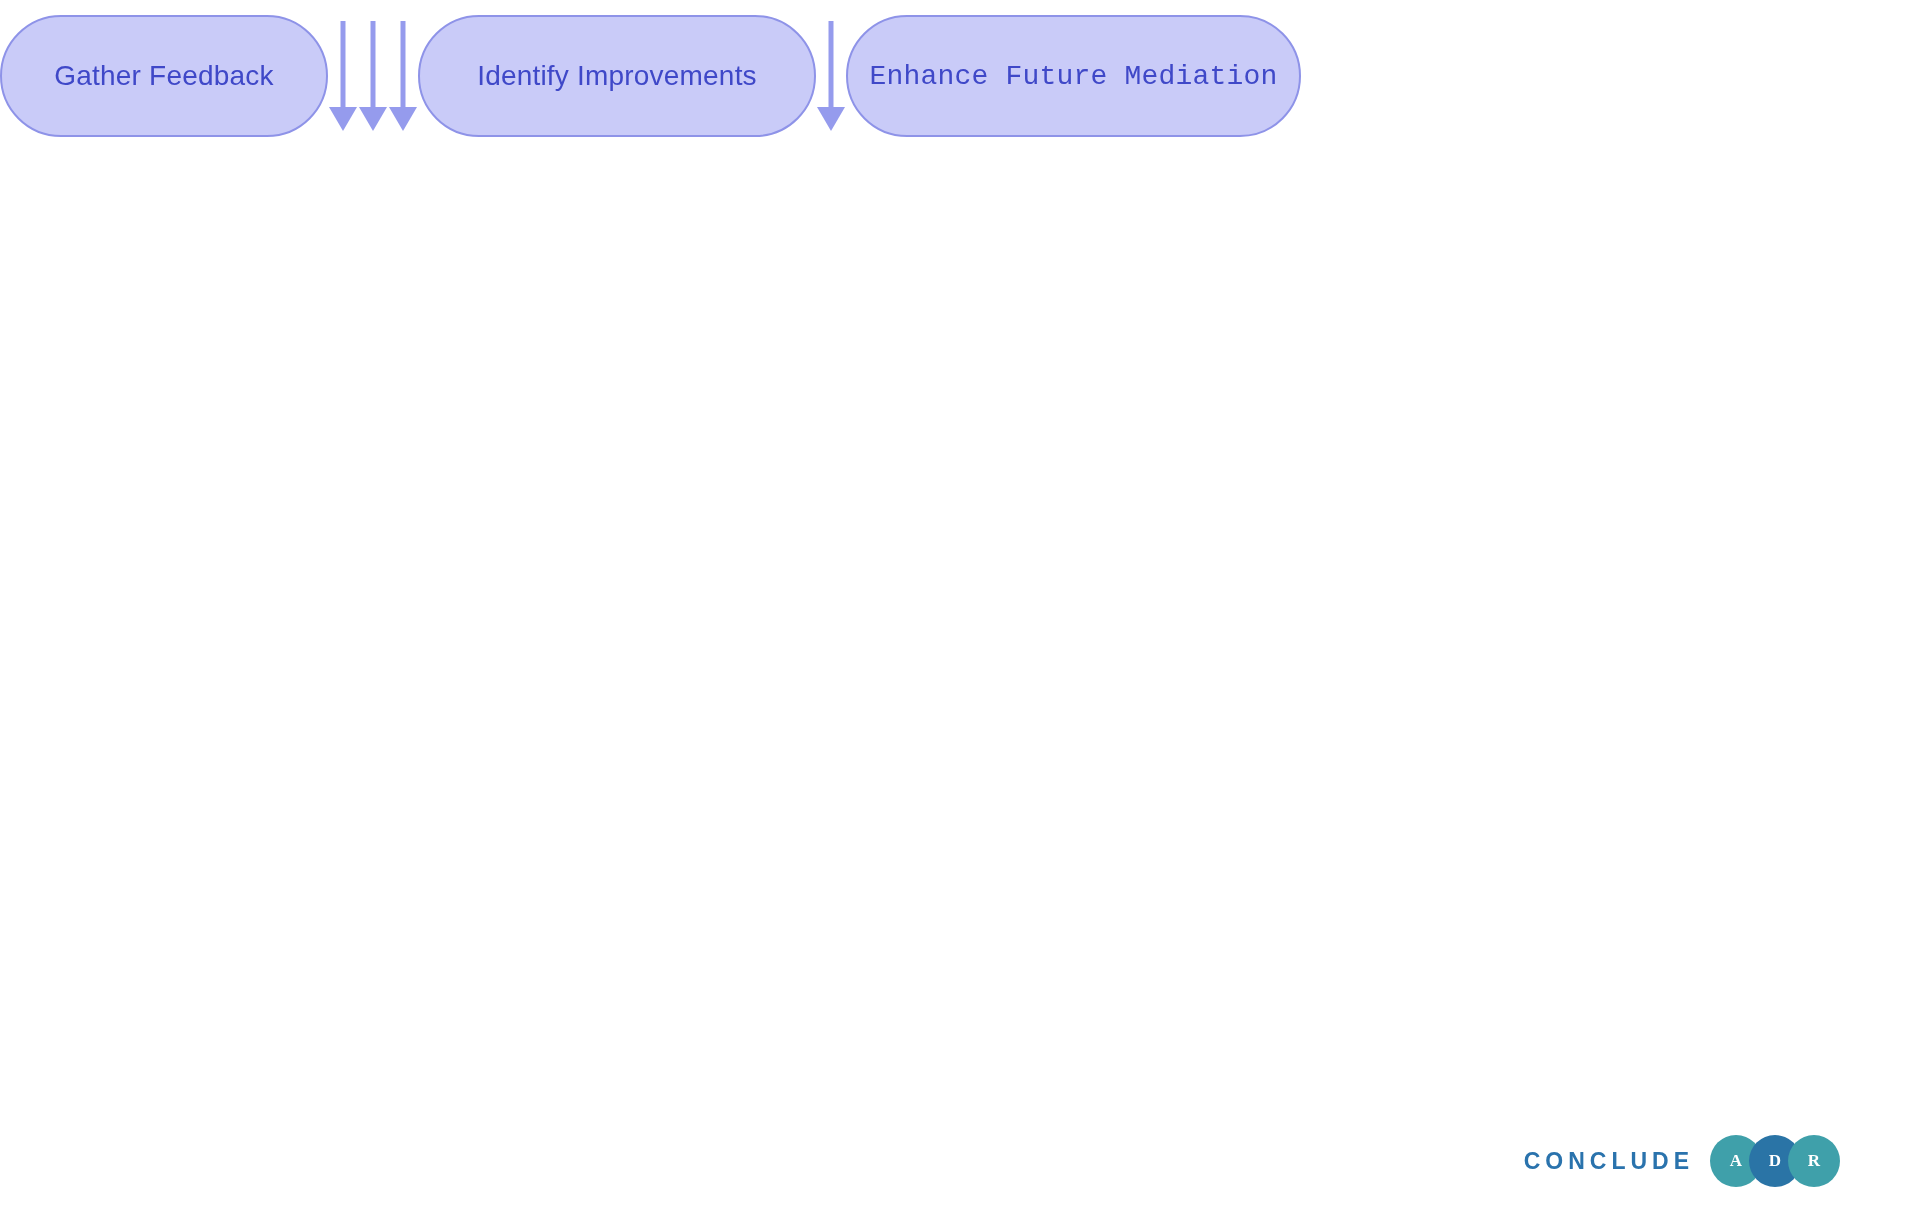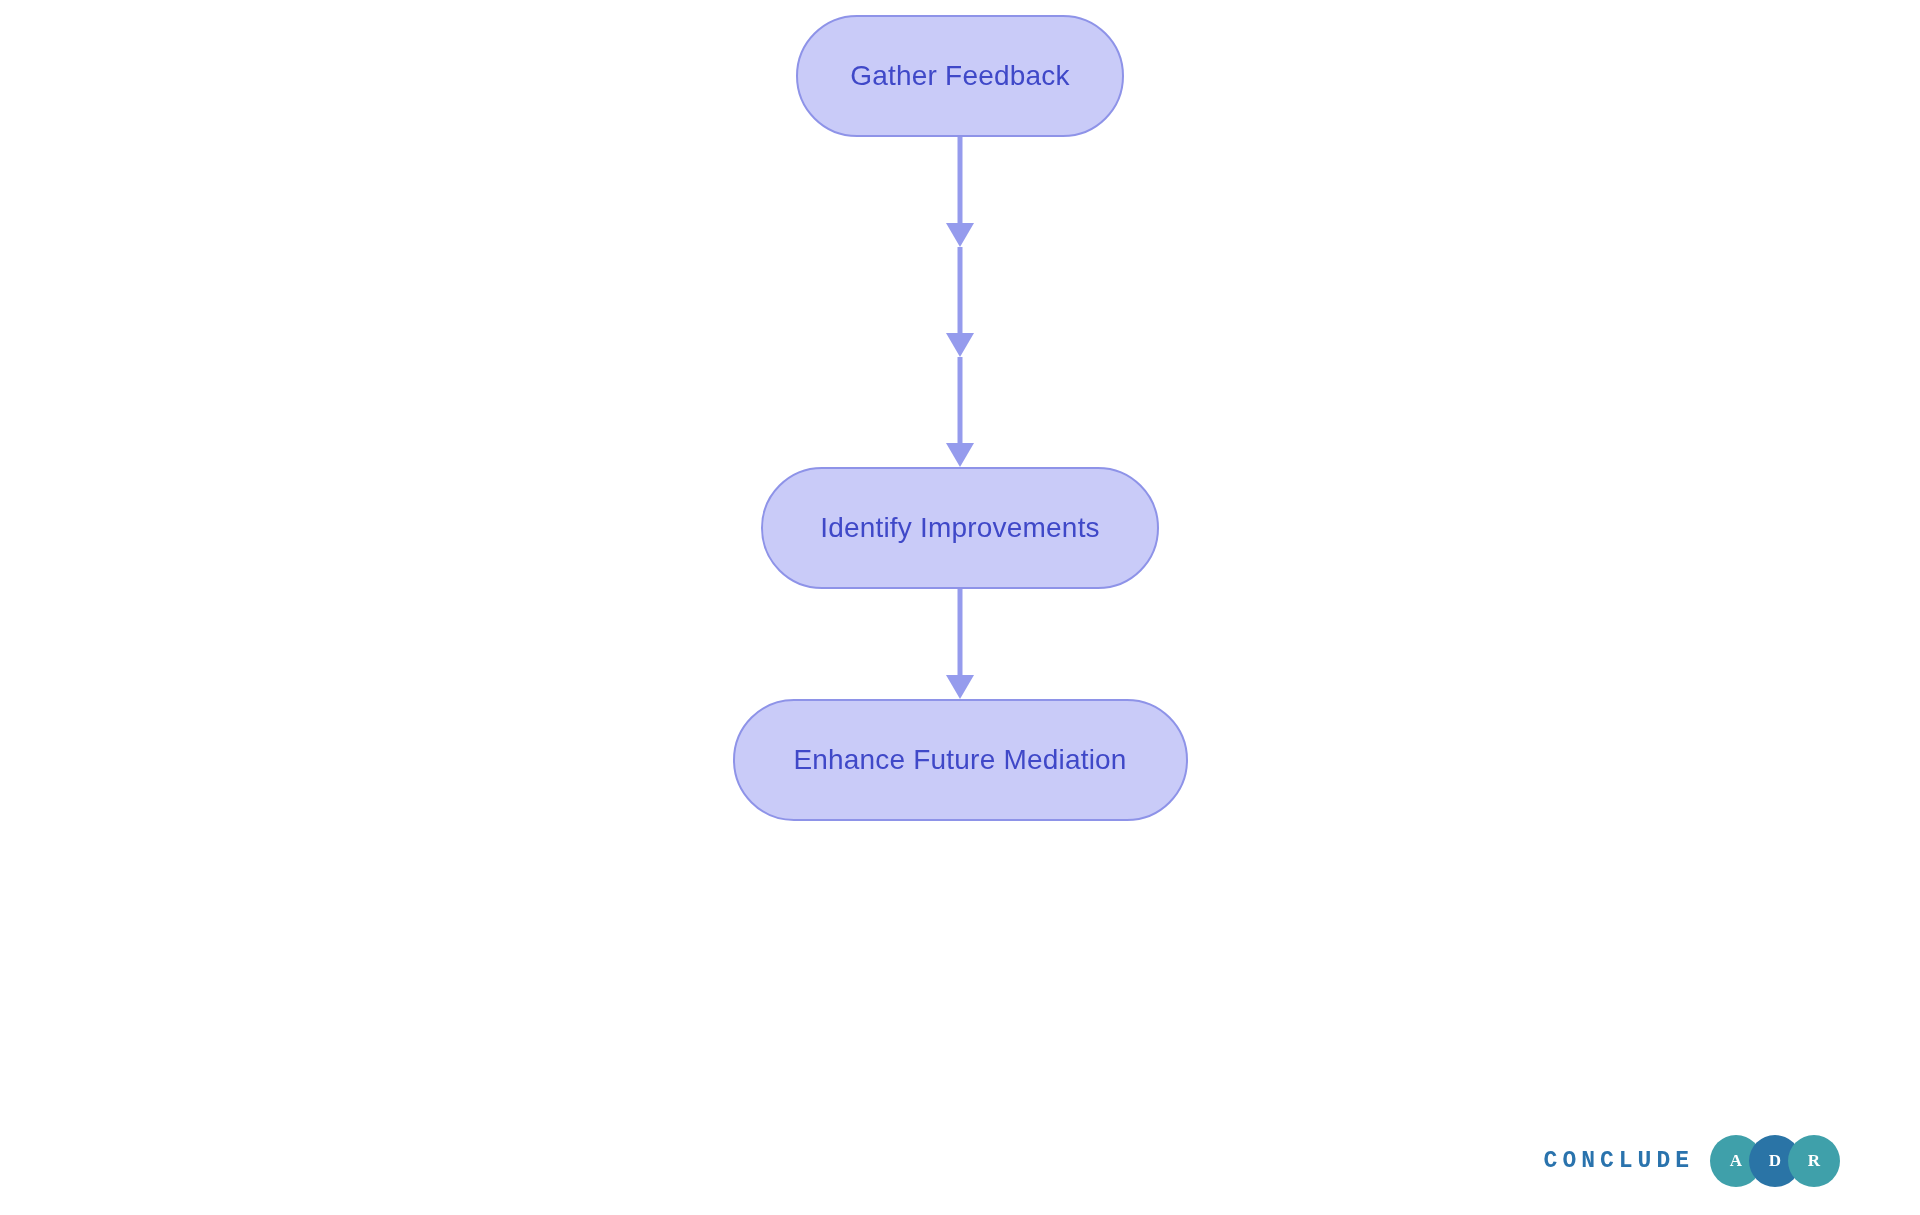--- a/index.html
+++ b/index.html
@@ -24,42 +24,42 @@
     height:1215px;
     background:var(--background);
     overflow:hidden;
   }
   .flow{
     position:absolute;
     left:0;
     top:15px;
     width:100%;
     display:flex;
-    flex-direction:column;
+    flex-direction:row;
     align-items:center;
   }
   .node{
     height:122px;
     box-sizing:border-box;
     background:var(--node-fill);
     border:2px solid var(--node-border);
     border-radius:61px;
     display:flex;
     align-items:center;
     justify-content:center;
     color:var(--node-text);
     font-size:28px;
     letter-spacing:0.2px;
     white-space:nowrap;
   }
   .node-0{width:328px;}
   .node-1{width:366px;}
   .node-2{width:390px;}
   .node-3{width:398px;}
-  .node-4{width:455px;}
+  .node-4{width:455px;font-family:Liberation Mono, monospace;}
   .arrow{
     position:relative;
     width:30px;
     height:110px;
   }
   .arrow-line{
     position:absolute;
     left:50%;
     transform:translateX(-50%);
     top:0;
@@ -79,21 +79,21 @@
     border-top:24px solid var(--arrow);
   }
   .logo{
     position:absolute;
     right:80px;
     bottom:28px;
     display:flex;
     align-items:center;
   }
   .wordmark{
-    font-family:Liberation Mono, monospace;
+    font-family:Liberation Sans, sans-serif;
     font-weight:bold;
     font-size:23px;
     letter-spacing:5px;
     color:var(--logo-wordmark);
     margin-right:16px;
   }
   .badge{
     position:relative;
     width:52px;
     height:52px;

